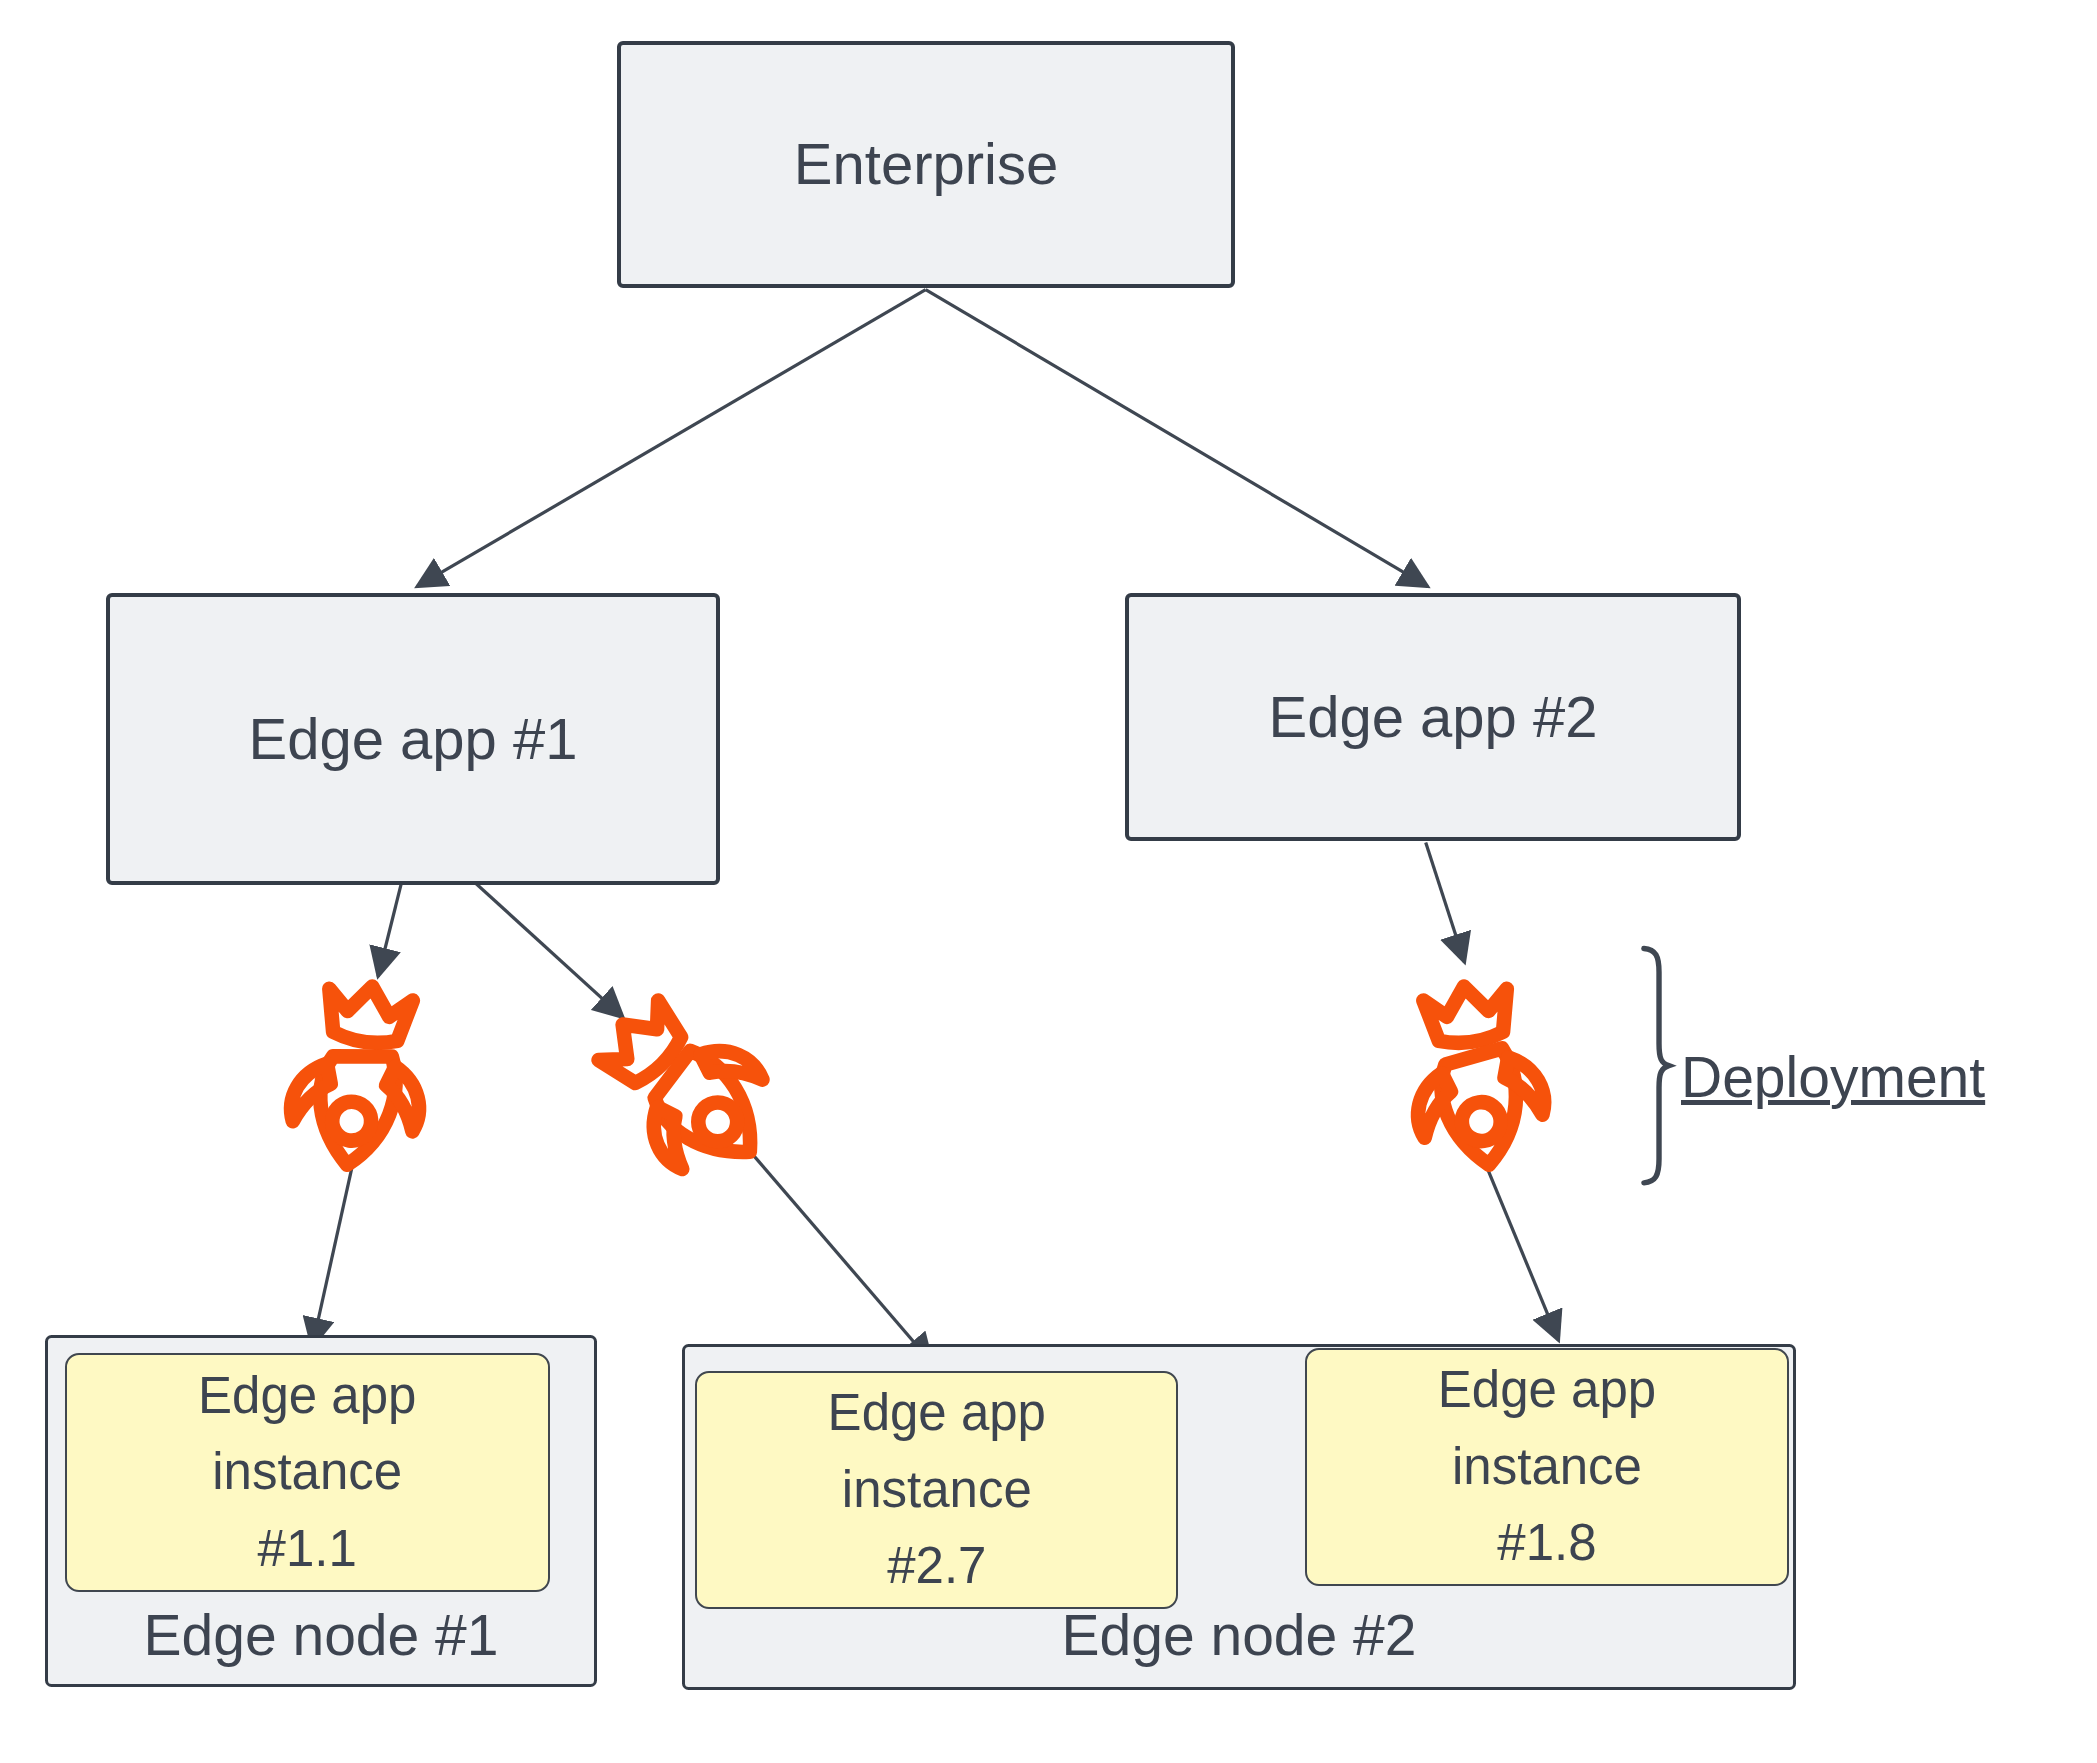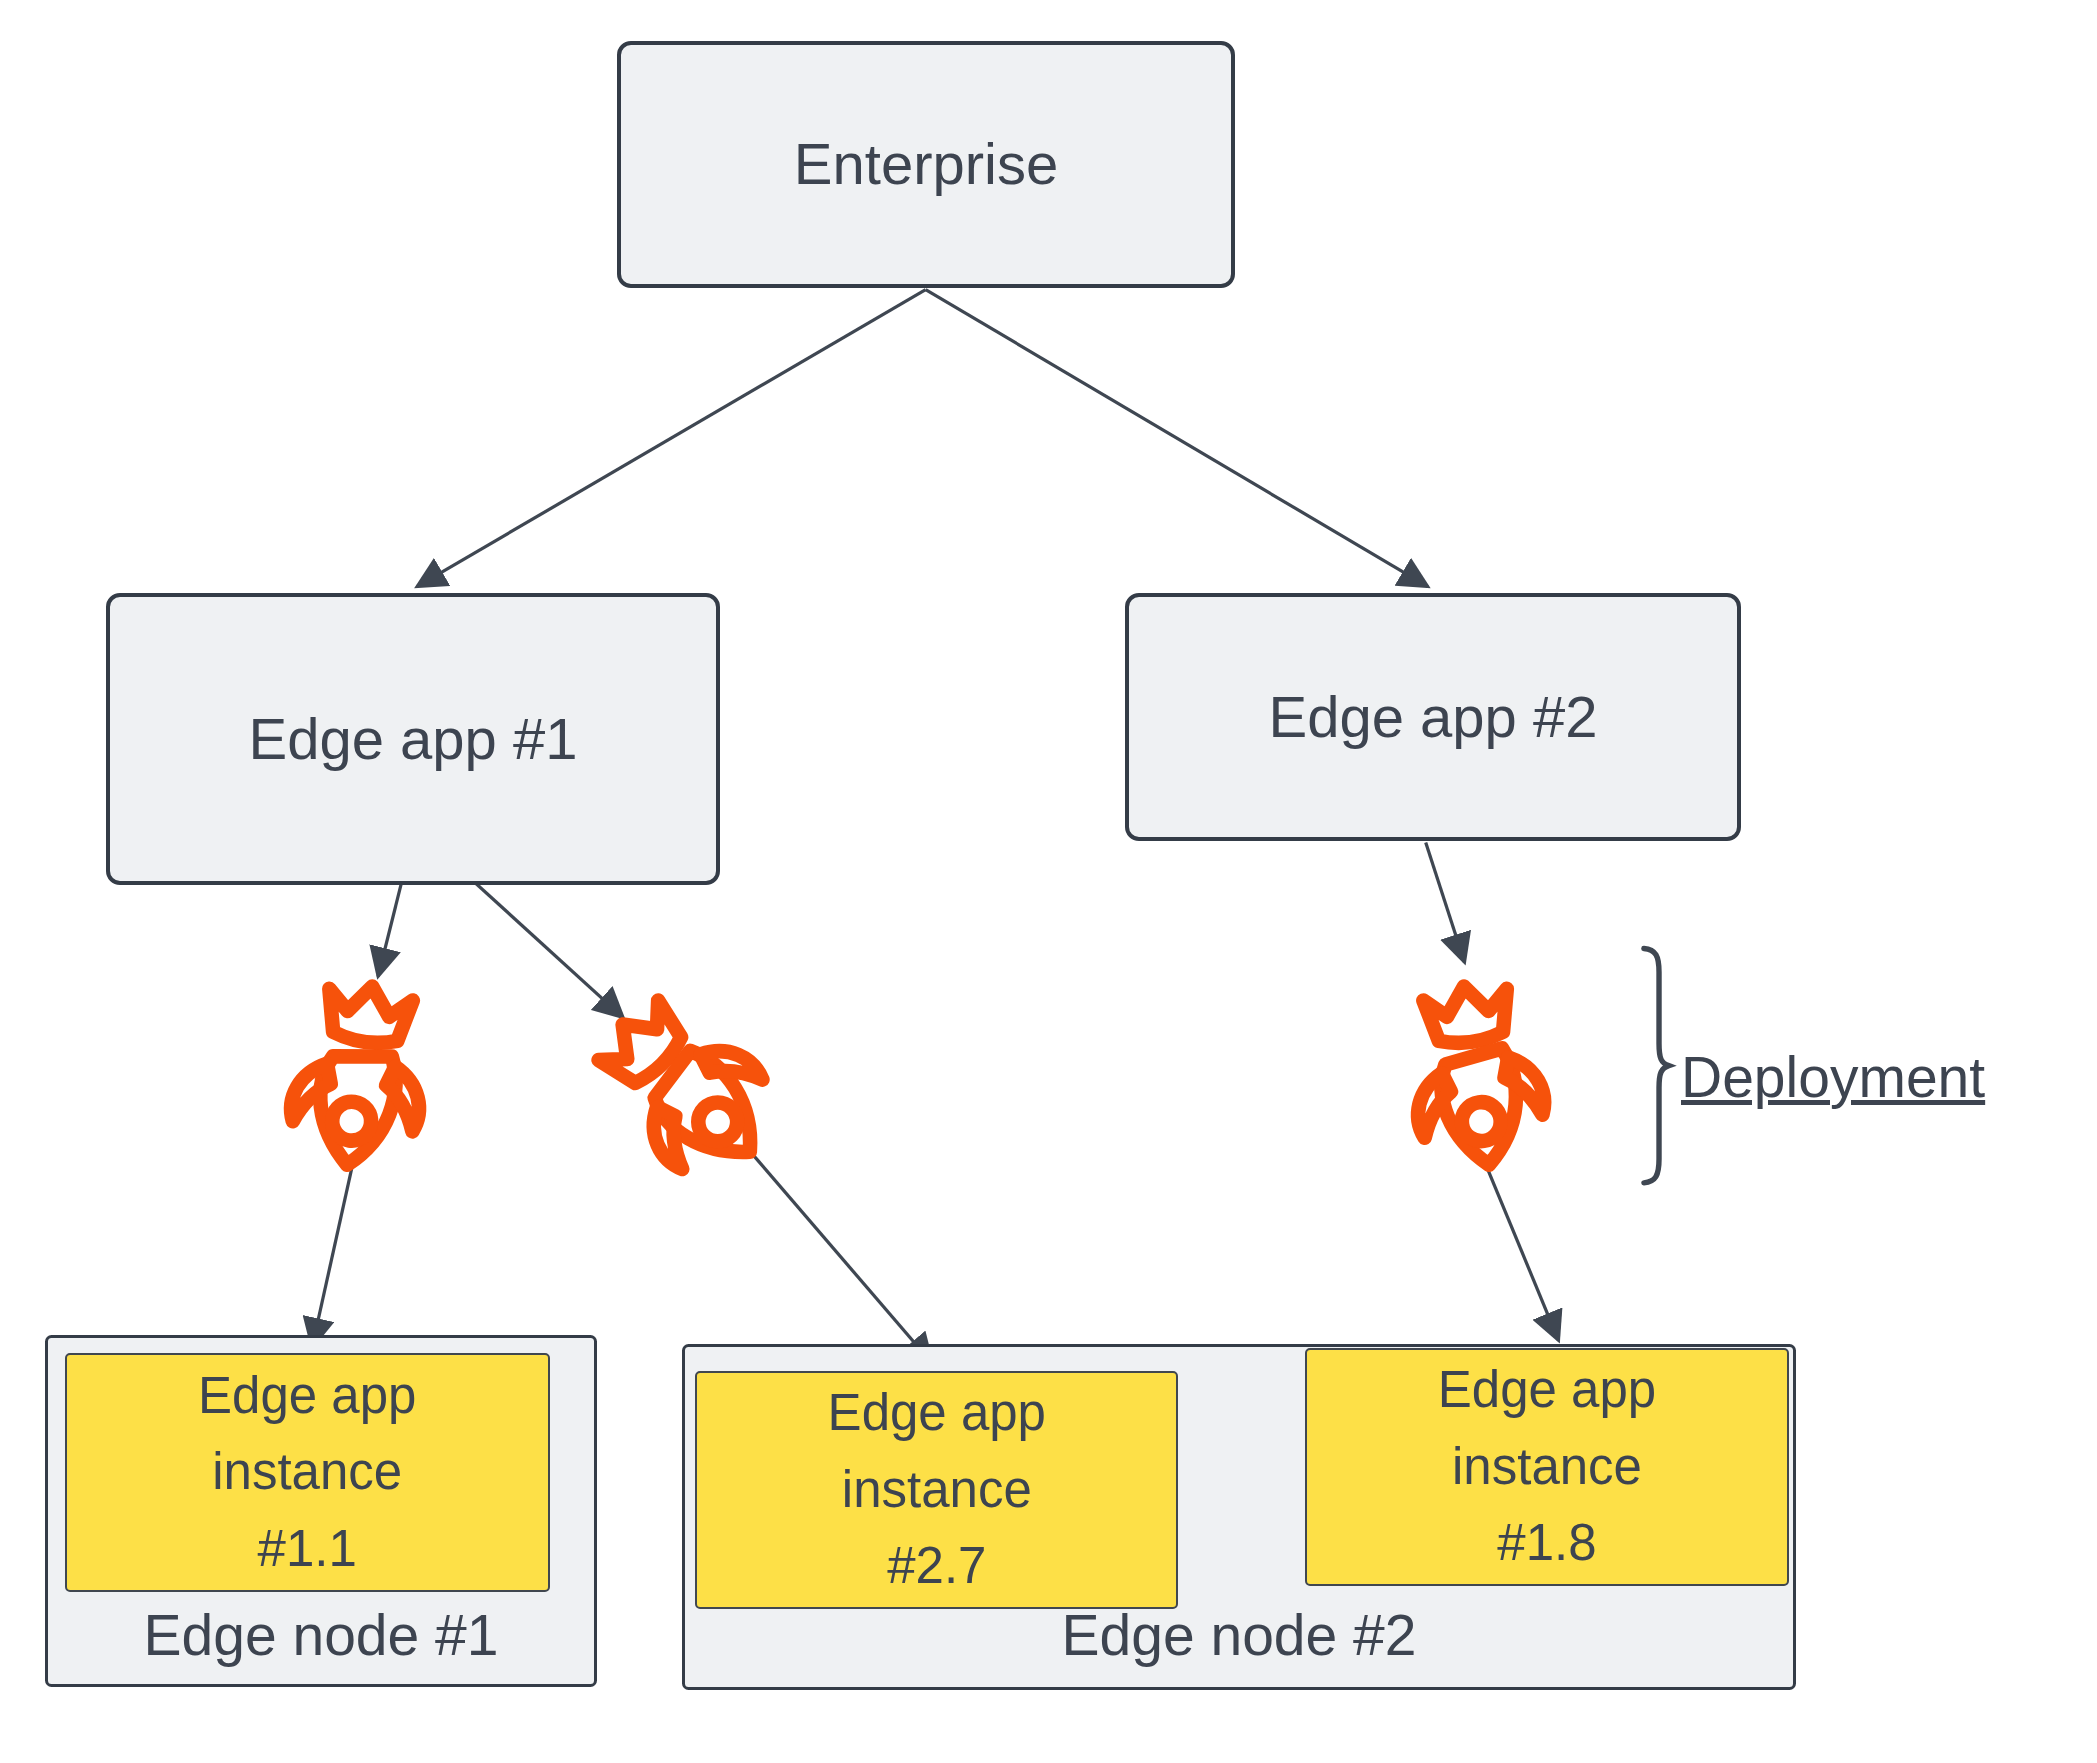--- a/index.html
+++ b/index.html
@@ -15,39 +15,39 @@
   #svg-layer {
     position: absolute;
     left: 0; top: 0;
     width: 2097px; height: 1763px;
   }
   .box {
     position: absolute;
     box-sizing: border-box;
     background: #eff1f3;
     border: 4.9px solid #343c47;
-    border-radius: 14px;
+    border-radius: 6px;
     display: flex;
     align-items: center;
     justify-content: center;
     text-align: center;
   }
   .box .lbl { width: 100%; }
   .toplevel { font-size: 58px; line-height: 1.6; }
   .node-outer {
     border-width: 3.2px;
     border-radius: 6.5px;
     display: block;
   }
   .instance {
     position: absolute;
     box-sizing: border-box;
-    background: #fde047;
+    background: #fef9c3;
     border: 2.7px solid #40474f;
-    border-radius: 5px;
+    border-radius: 14px;
     display: flex;
     align-items: center;
     justify-content: flex-end;
     text-align: center;
     font-size: 51px;
     line-height: 1.5;
   }
   .node-caption {
     position: absolute;
     left: 0; right: 0;

